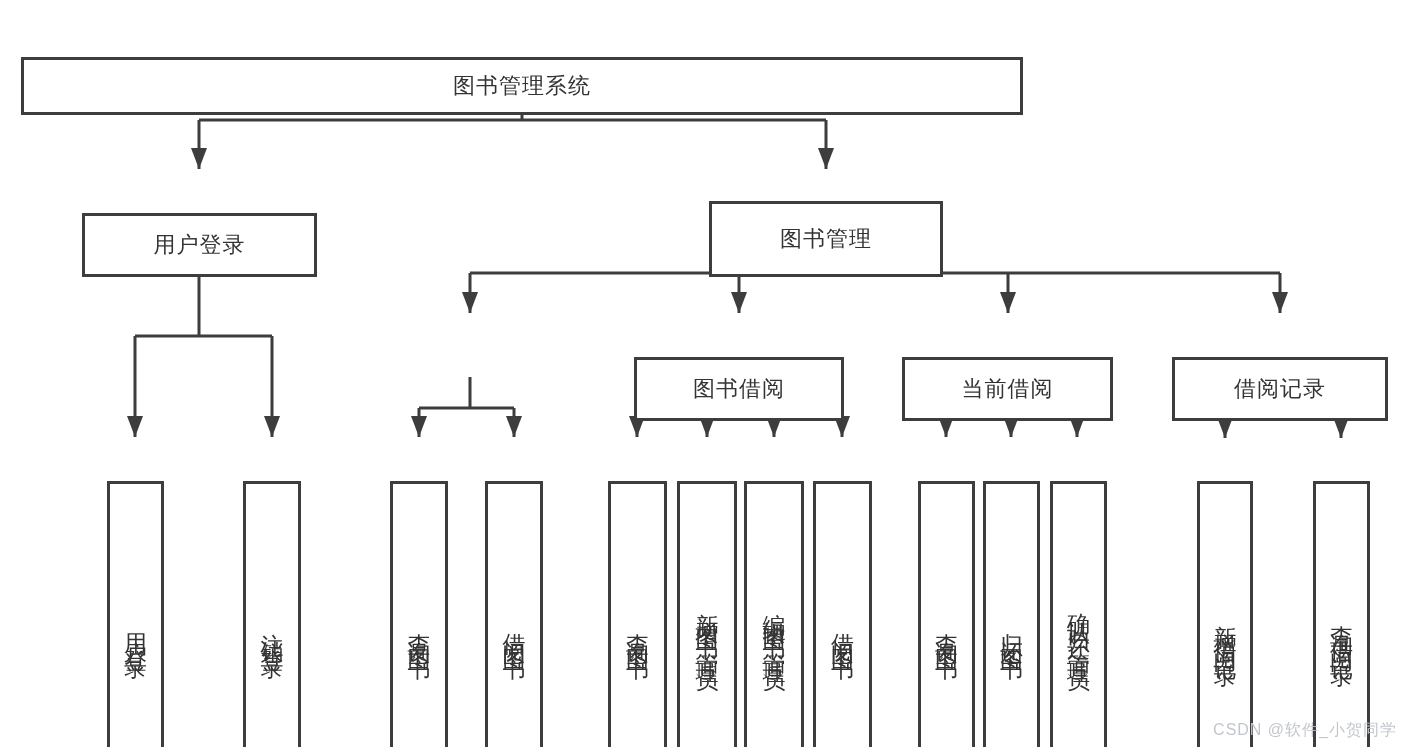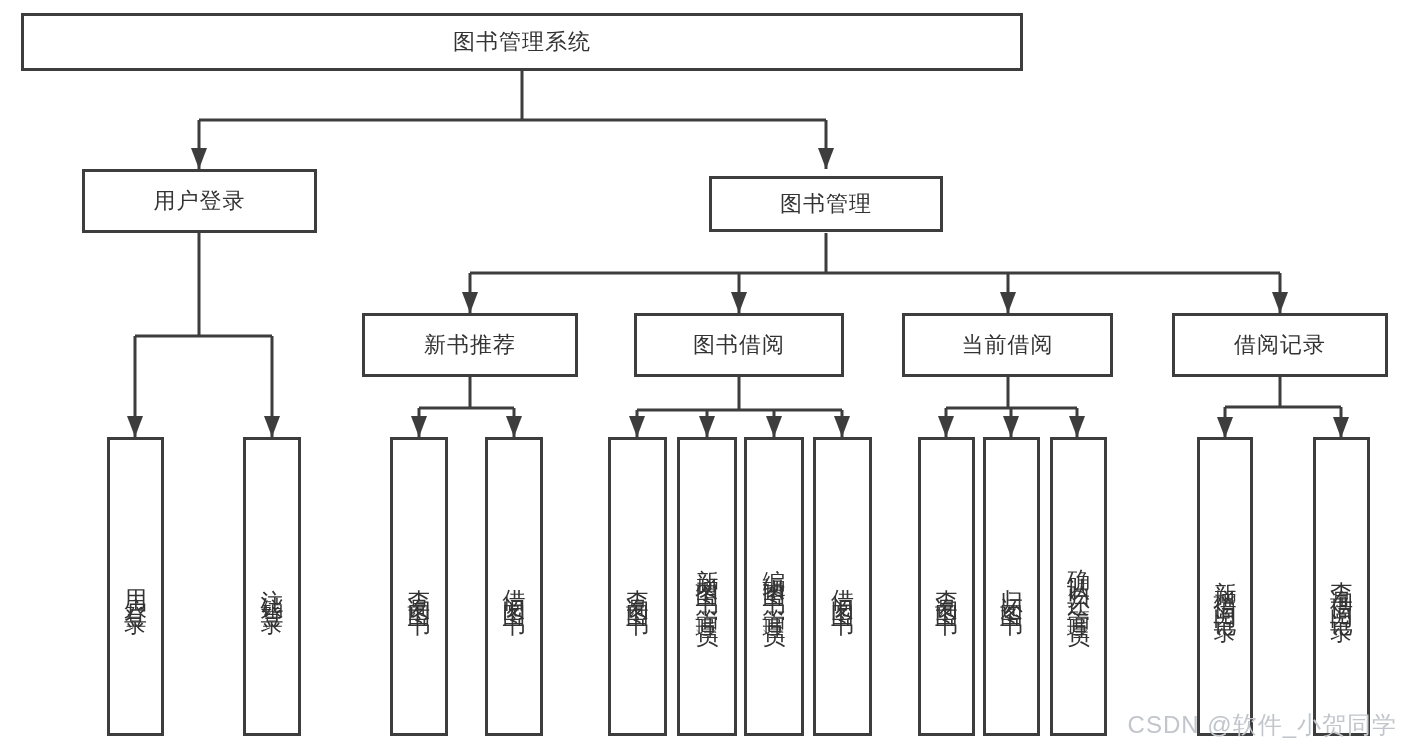--- a/index.html
+++ b/index.html
@@ -14,33 +14,34 @@
   #wires{position:absolute;left:0;top:0;width:1405px;height:747px;}
   #wires path{stroke:#3d3d3d;stroke-width:3;fill:none;}
   #wires polygon{fill:#3d3d3d;stroke:none;}
   .node{
     position:absolute;
     box-sizing:border-box;
     border:3px solid #3d3d3d;
     background:#ffffff;
     display:flex;align-items:center;justify-content:center;
     text-align:center;
+    margin-top:44px;
   }
   .node.h{font-size:22px;letter-spacing:1px;}
   .node.v{
     writing-mode:vertical-rl;
     text-orientation:mixed;
     font-size:23px;
     letter-spacing:8px;
     line-height:1;
   }
   #watermark{
     position:absolute;
     right:8px;bottom:6px;
-    font-size:24px;
+    font-size:16px;
     letter-spacing:1px;
     color:#c2c6cc;
     z-index:5;
     white-space:nowrap;
   }
 </style>
 </head>
 <body>
 
 <div id="stage">
@@ -91,23 +92,22 @@
     <g>
       <path d="M1280 377 V407 M1225 407 H1341 M1225 407 V438 M1341 407 V438"></path>
       <polygon points="1217,417 1233,417 1225,438"></polygon>
       <polygon points="1333,417 1349,417 1341,438"></polygon>
     </g>
   </svg>
 
   <div class="node h" style="left:21px;top:13px;width:1002px;height:58px;">图书管理系统</div>
 
   <div class="node h" style="left:82px;top:169px;width:235px;height:64px;">用户登录</div>
-  <div class="node h" style="left:709px;top:176px;width:234px;height:56px;">图书管理</div>
+  <div class="node h" style="left:709px;top:157px;width:234px;height:76px;">图书管理</div>
 
-  <div class="node h" style="left:362px;top:313px;width:216px;height:64px;">新书推荐</div>
   <div class="node h" style="left:902px;top:313px;width:211px;height:64px;">当前借阅</div>
   <div class="node h" style="left:634px;top:313px;width:210px;height:64px;">图书借阅</div>
   <div class="node h" style="left:1172px;top:313px;width:216px;height:64px;">借阅记录</div>
 
   <div class="node v" style="left:107px;top:437px;width:57px;height:299px;">用户登录</div>
   <div class="node v" style="left:243px;top:437px;width:58px;height:299px;">注销登录</div>
 
   <div class="node v" style="left:390px;top:437px;width:58px;height:299px;">查询图书</div>
   <div class="node v" style="left:485px;top:437px;width:58px;height:299px;">借阅图书</div>
 

